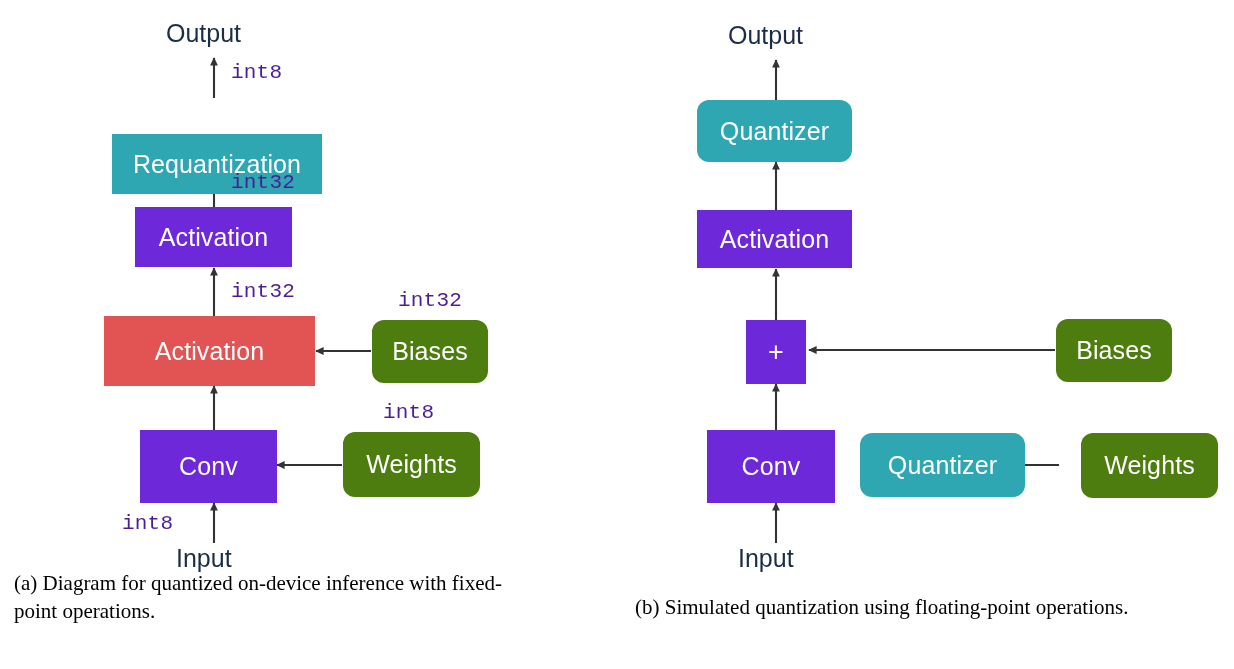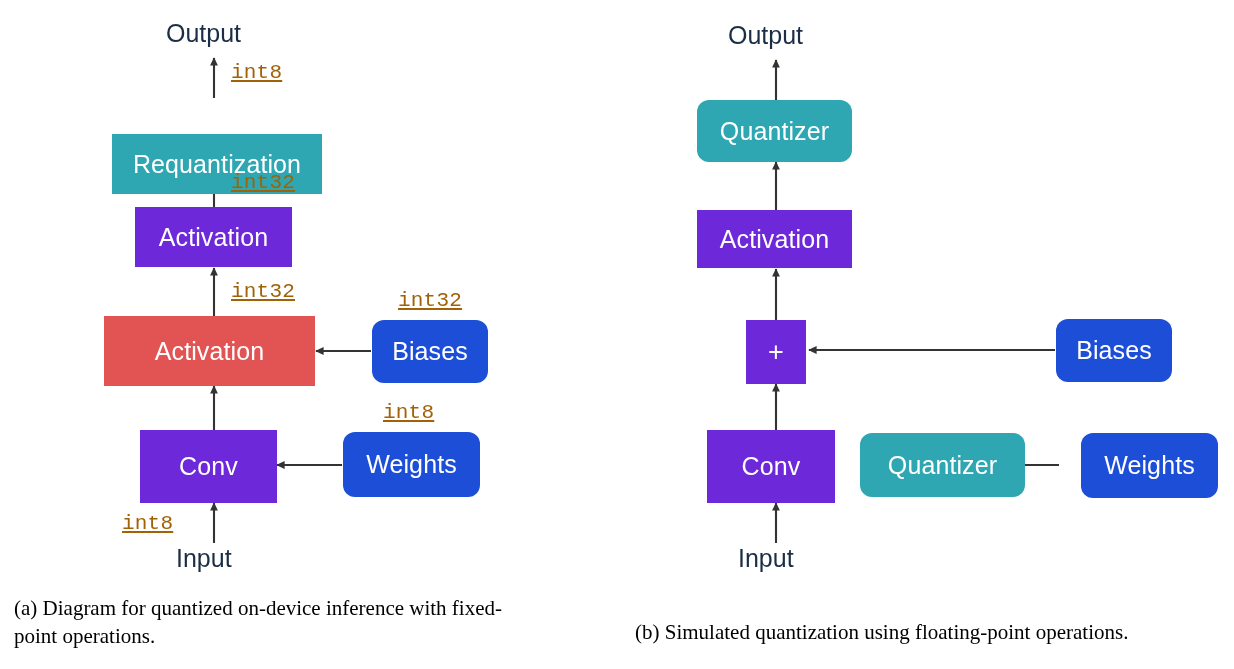--- a/index.html
+++ b/index.html
@@ -55,52 +55,51 @@
     font-family: "Liberation Sans", sans-serif;
     font-size: 25px;
     line-height: 1;
     letter-spacing: 0.1px;
     white-space: nowrap;
     user-select: none;
   }
   .node.teal   { background: #2EA7B3; }
   .node.slate  { background: #6d28d9; }
   .node.red    { background: #E25454; }
-  .node.blue   { background: #1d4ed8; }
+  .node.blue   { background: #4d7c0f; }
   .node.rounded { border-radius: 12px; }
   .node.plus { font-size: 27px; }
 
   
   .lbl {
     position: absolute;
     white-space: nowrap;
     user-select: none;
     line-height: 1;
   }
   .lbl.io {
     color: #1B2E45;
     font-family: "Liberation Sans", sans-serif;
     font-size: 25px;
   }
   .lbl.dtype {
-    color: #a16207;
+    color: #4c1d95;
     font-family: "Liberation Mono", monospace;
     font-size: 21px;
     letter-spacing: 0.2px;
-    text-decoration: underline;
   }
 
   
   .caption {
     position: absolute;
     font-family: "Liberation Serif", serif;
     font-size: 21px;
     color: #000000;
     line-height: 1.34;
-    top: 594px;
+    top: 569px;
   }
   #caption-a { left: 14px; width: 500px; }
   #caption-b { left: 18px; width: 520px; margin-top: 24px; }
 </style>
 </head>
 <body>
 
 <div id="figure">
 
   <div class="panel" id="panel-a">

